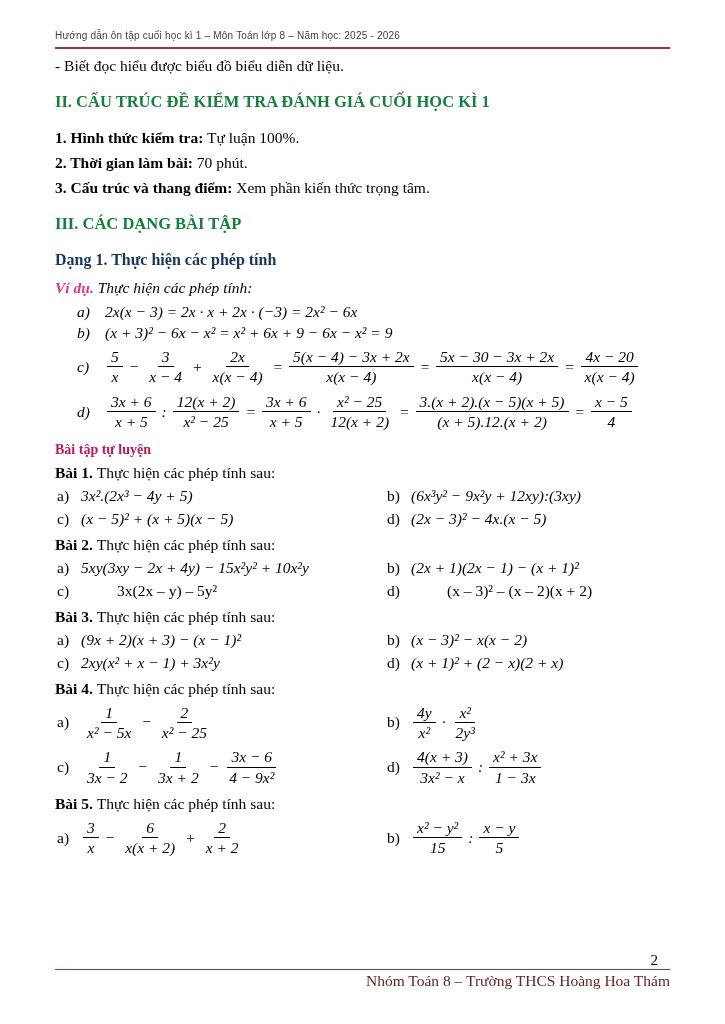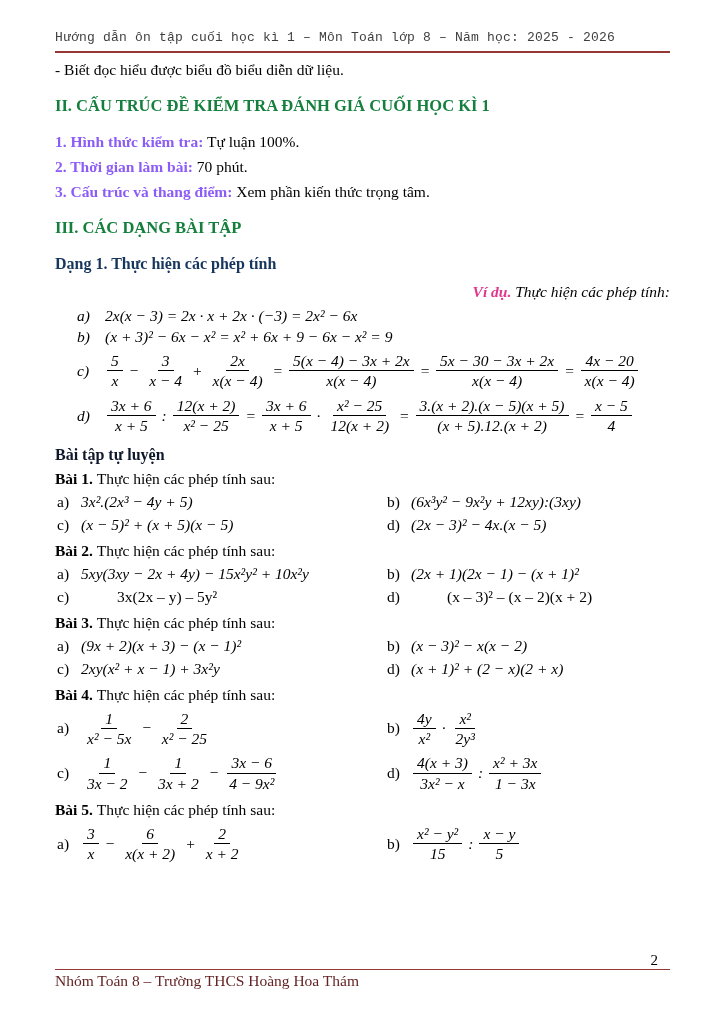--- a/index.html
+++ b/index.html
@@ -5,37 +5,37 @@
   * { box-sizing: border-box; }
   html, body { margin:0; padding:0; }
   body {
     width:725px; height:1024px; background:#ffffff; overflow:hidden; position:relative;
     font-family:"Liberation Serif", serif; color:#000; font-size:15.5px;
   }
   .page-inner { padding:30px 55px 0 55px; }
 
   
   .doc-header-text {
-    font-family:Liberation Mono, monospace; font-size:13px; color:#3f3f3f;
+    font-family:Liberation Sans, sans-serif; font-size:10px; color:#3f3f3f;
     letter-spacing:.2px;
   }
   .header-rule { border:none; border-top:2px solid #953735; margin:6px 0 0 0; }
 
   
   .content { padding-top:6px; }
   .intro-line { margin:2px 0 6px 0; }
   .sec-red {
     color:#15803d; font-weight:bold; font-size:16.5px; margin:17px 0;
   }
   .num-item { margin:7px 0; }
-  .num-item .lbl { color:#8b5cf6; font-weight:bold; }
+  .num-item .lbl { color:#000000; font-weight:bold; }
   .sec-blue { color:#17365d; font-weight:bold; font-size:16px; margin:8px 0; }
-  .example-head { margin:10px 0 6px 16px; font-style:italic;text-align:right; }
+  .example-head { margin:10px 0 6px 0; font-style:italic; }
   .example-head .vd { color:#e0368c; font-weight:bold; }
-  .practice-title { color:#0f172a; font-weight:bold; font-size:16px; margin:10px 0 6px 0; }
+  .practice-title { color:#be185d; font-weight:bold; font-size:14px; margin:10px 0 6px 0; }
 
   
   .math-line { display:flex; align-items:center; margin:3px 0; }
   .math-line.has-frac { margin:5px 0; }
   .example-lines .math-line { padding-left:22px; }
   .math-label { font-style:italic; width:28px; flex:0 0 28px; }
   .math-expr { display:inline-flex; align-items:center; flex-wrap:wrap; font-style:italic; }
   .mtxt { white-space:pre; }
   .mop { white-space:pre; padding:0 4px; }
   .mplain { font-style:normal;margin-left:36px; }
@@ -48,21 +48,21 @@
   .exercise-head { margin:4px 0 5px 0; }
   .exercise-head .bt { font-weight:bold; }
   .exercise-grid { display:grid; grid-template-columns:330px auto; column-gap:0; row-gap:5px; align-items:center; padding-left:2px; }
   .ex-item { display:flex; align-items:center; }
   .ex-item .math-label { font-style:normal; width:24px; flex:0 0 24px; }
 
   
   .doc-footer { position:absolute; left:55px; right:55px; bottom:34px; }
   .page-num { text-align:right; padding-right:12px; font-size:15px; line-height:1.1; }
   .footer-rule { border:none; border-top:1.5px solid #953735; margin:1px 0 2px 0; }
-  .footer-text { text-align:left; color:#632423; font-size:15.5px; }
+  .footer-text { text-align:right; color:#632423; font-size:15.5px; }
 </style>
 </head>
 <body>
 
 <div class="page-inner">
 
   <div class="doc-header">
     <div class="doc-header-text">Hướng dẫn ôn tập cuối học kì 1 – Môn Toán lớp 8 – Năm học: 2025 - 2026</div>
     <hr class="header-rule">
   </div>

